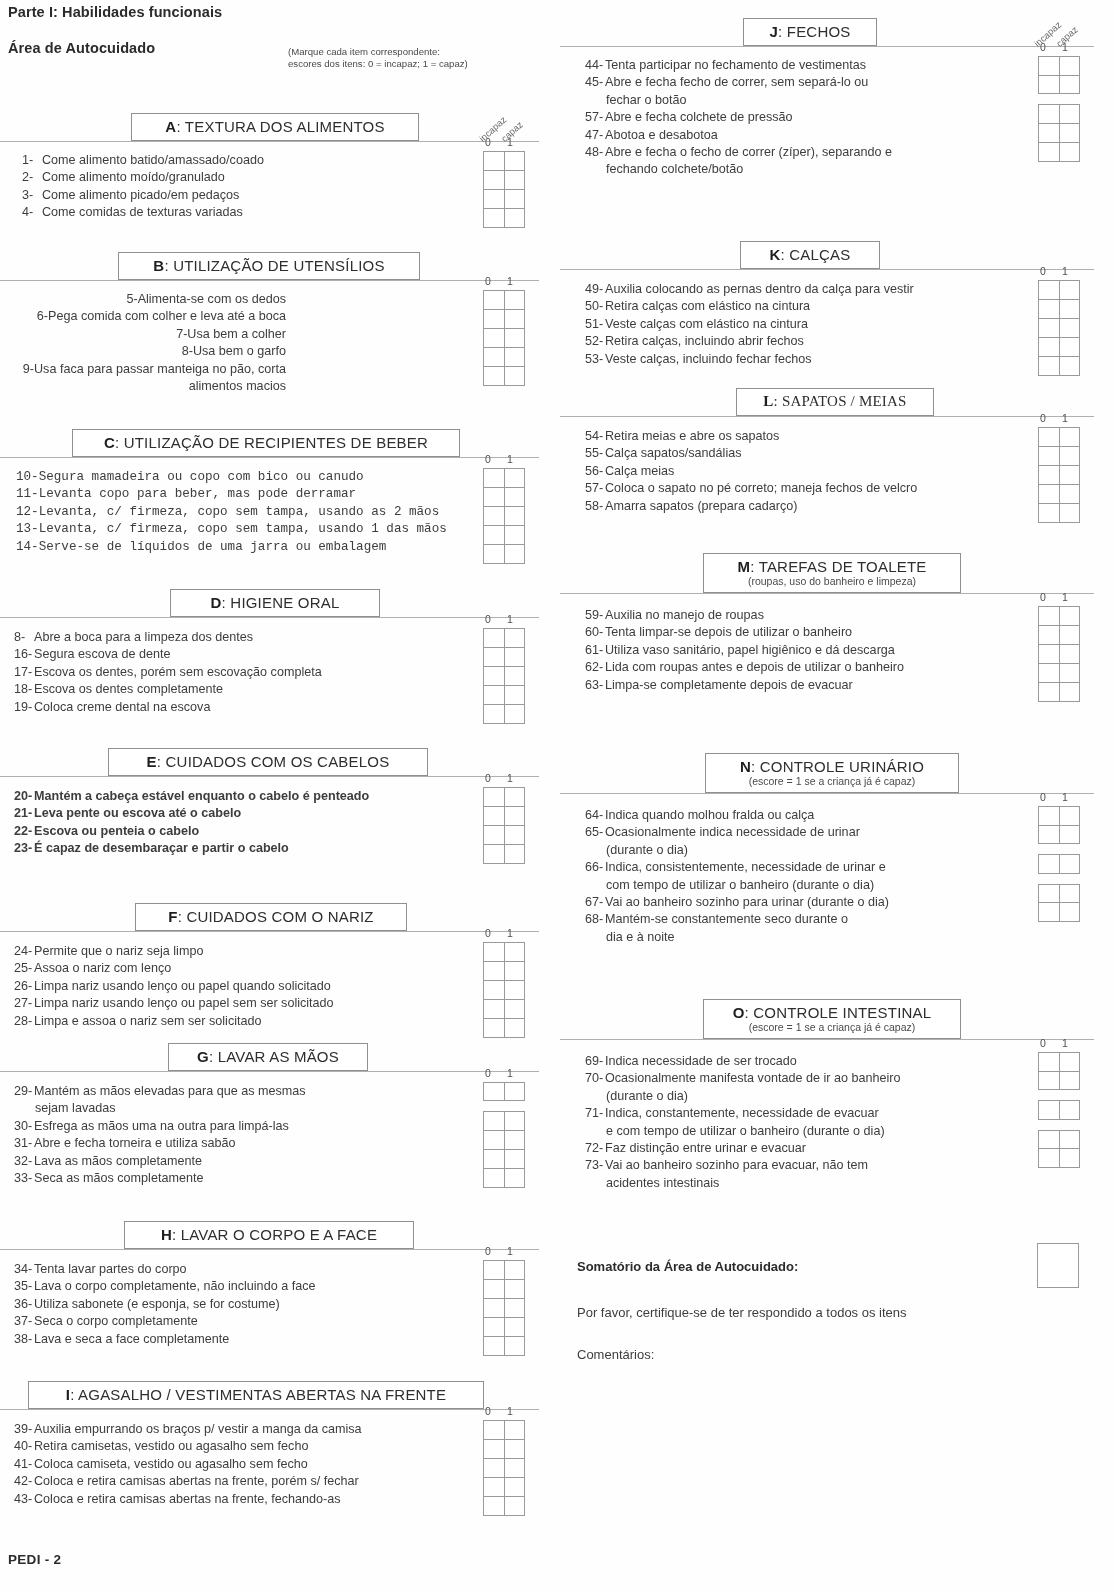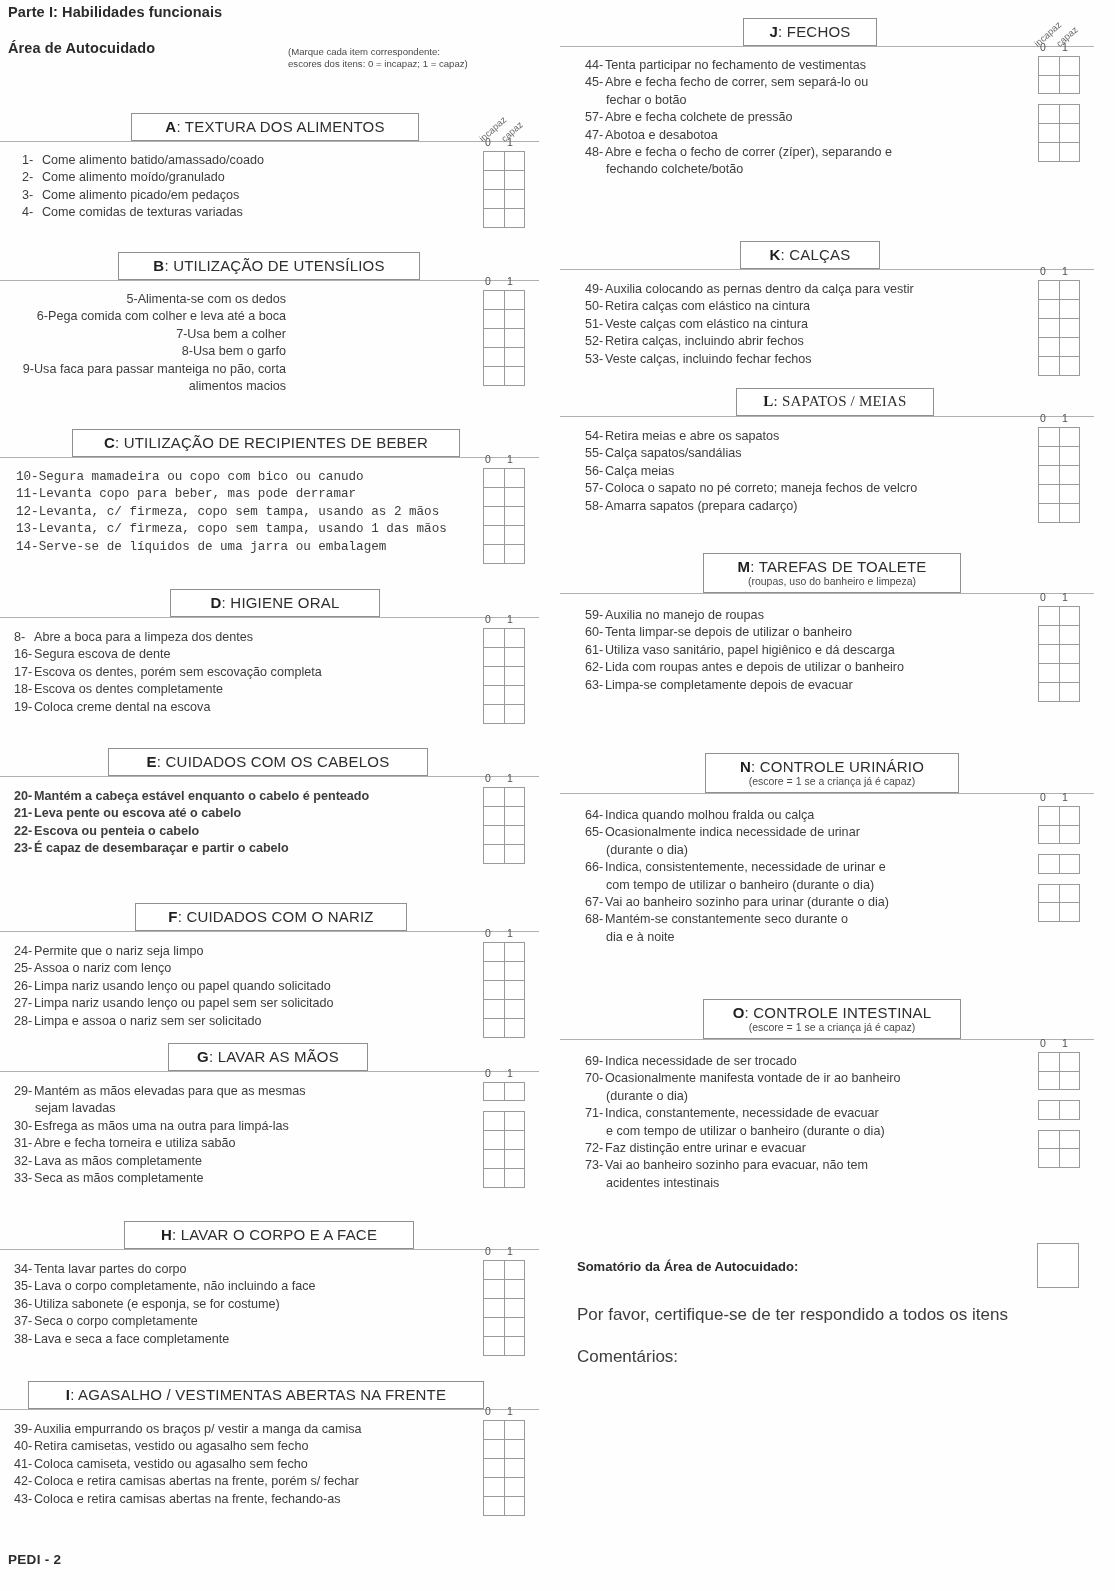--- a/index.html
+++ b/index.html
@@ -119,21 +119,21 @@
     font-size:13px;font-weight:bold;color:#2b2b2b;
     white-space:nowrap;
   }
   .sum-box{
     position:absolute;
     border:1px solid #9a9a9a;
     background:#fff;
   }
   .plain-note{
     position:absolute;
-    font-size:17px;color:#3d3d3d;white-space:nowrap;
+    font-size:13px;color:#3d3d3d;white-space:nowrap;
   }
   .footer-code{
     position:absolute;left:8px;top:1552px;
     font-size:13.5px;font-weight:bold;color:#2b2b2b;letter-spacing:.3px;
   }
 </style>
 </head>
 <body>
 
 <div class="page">

